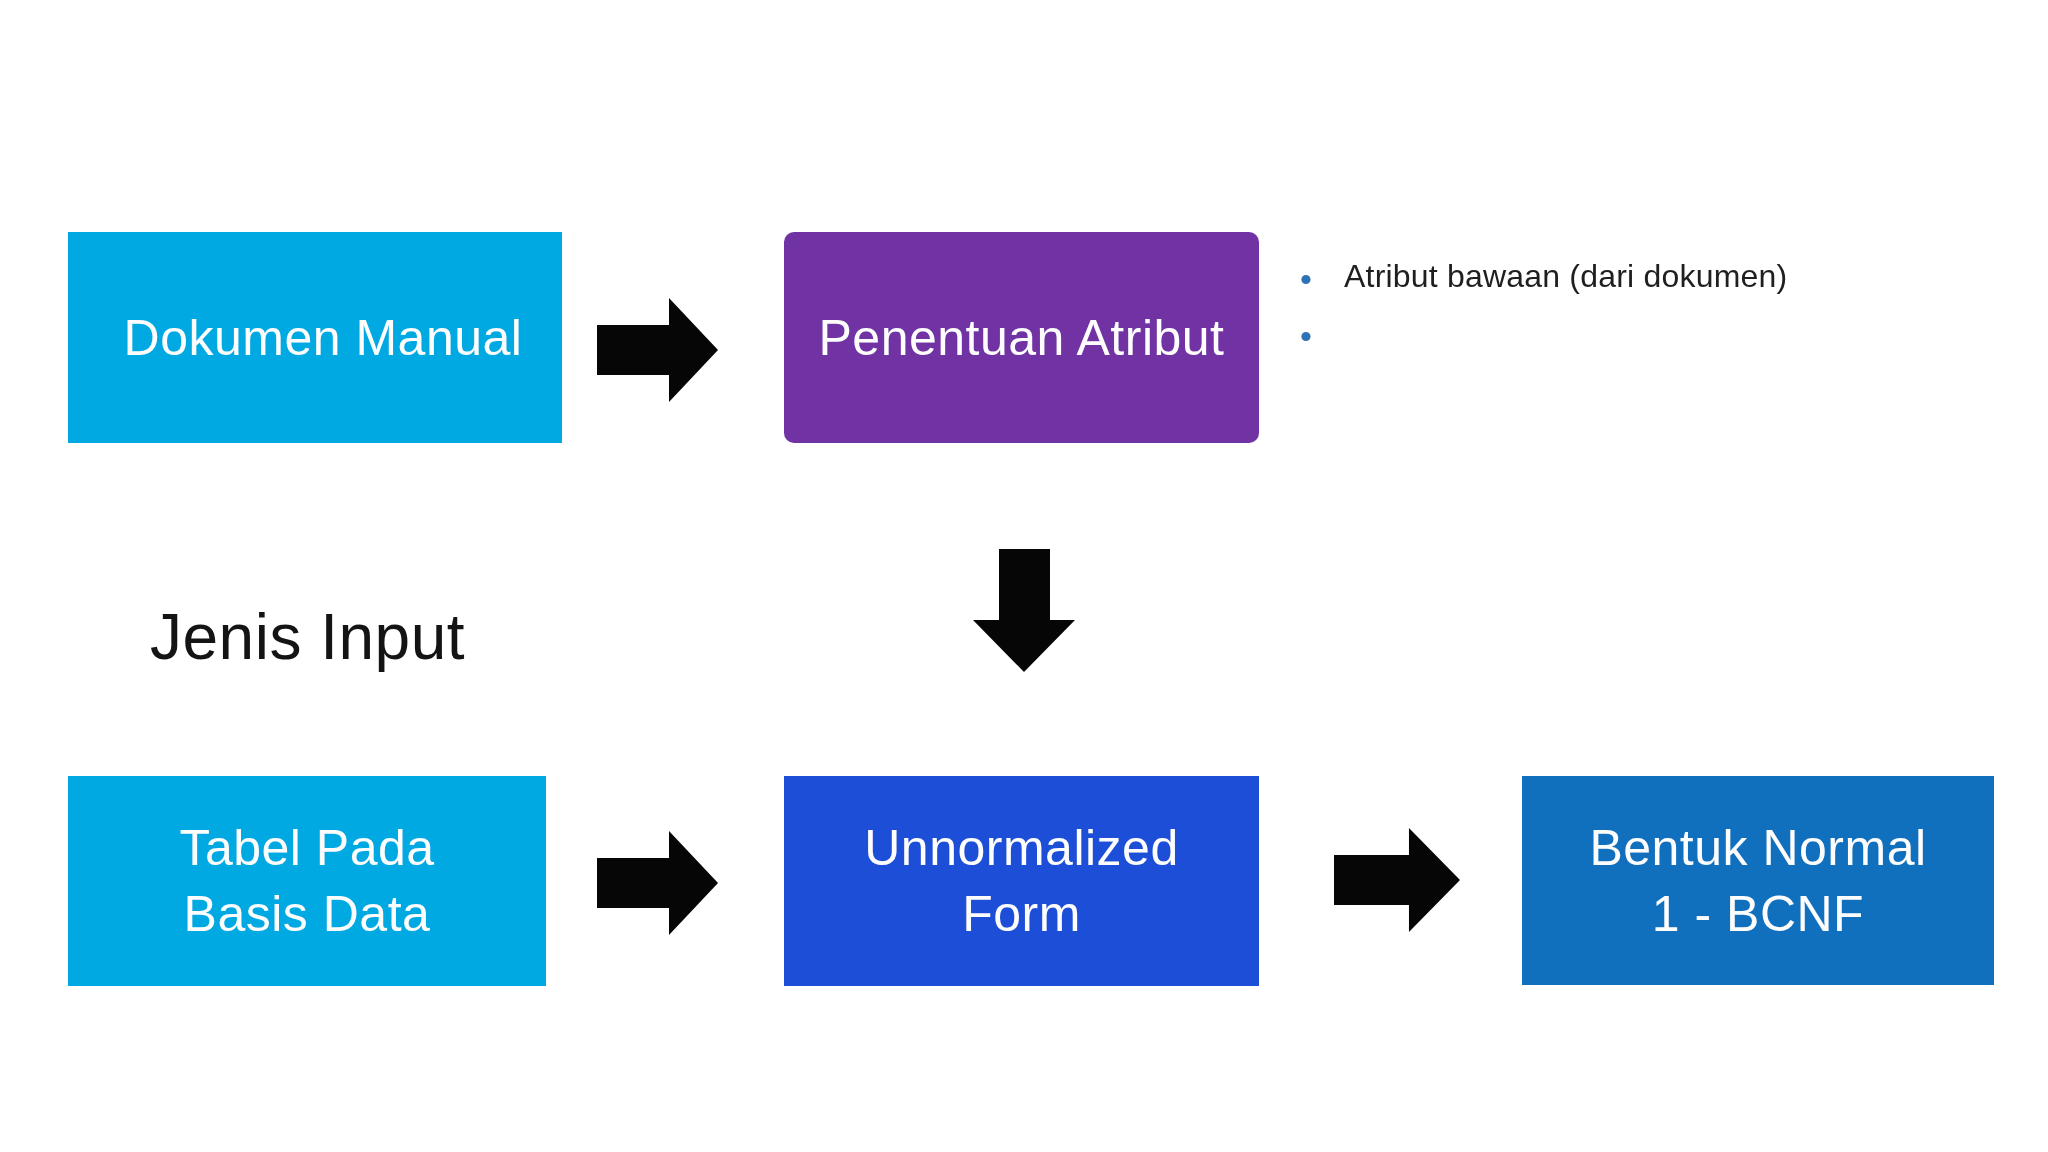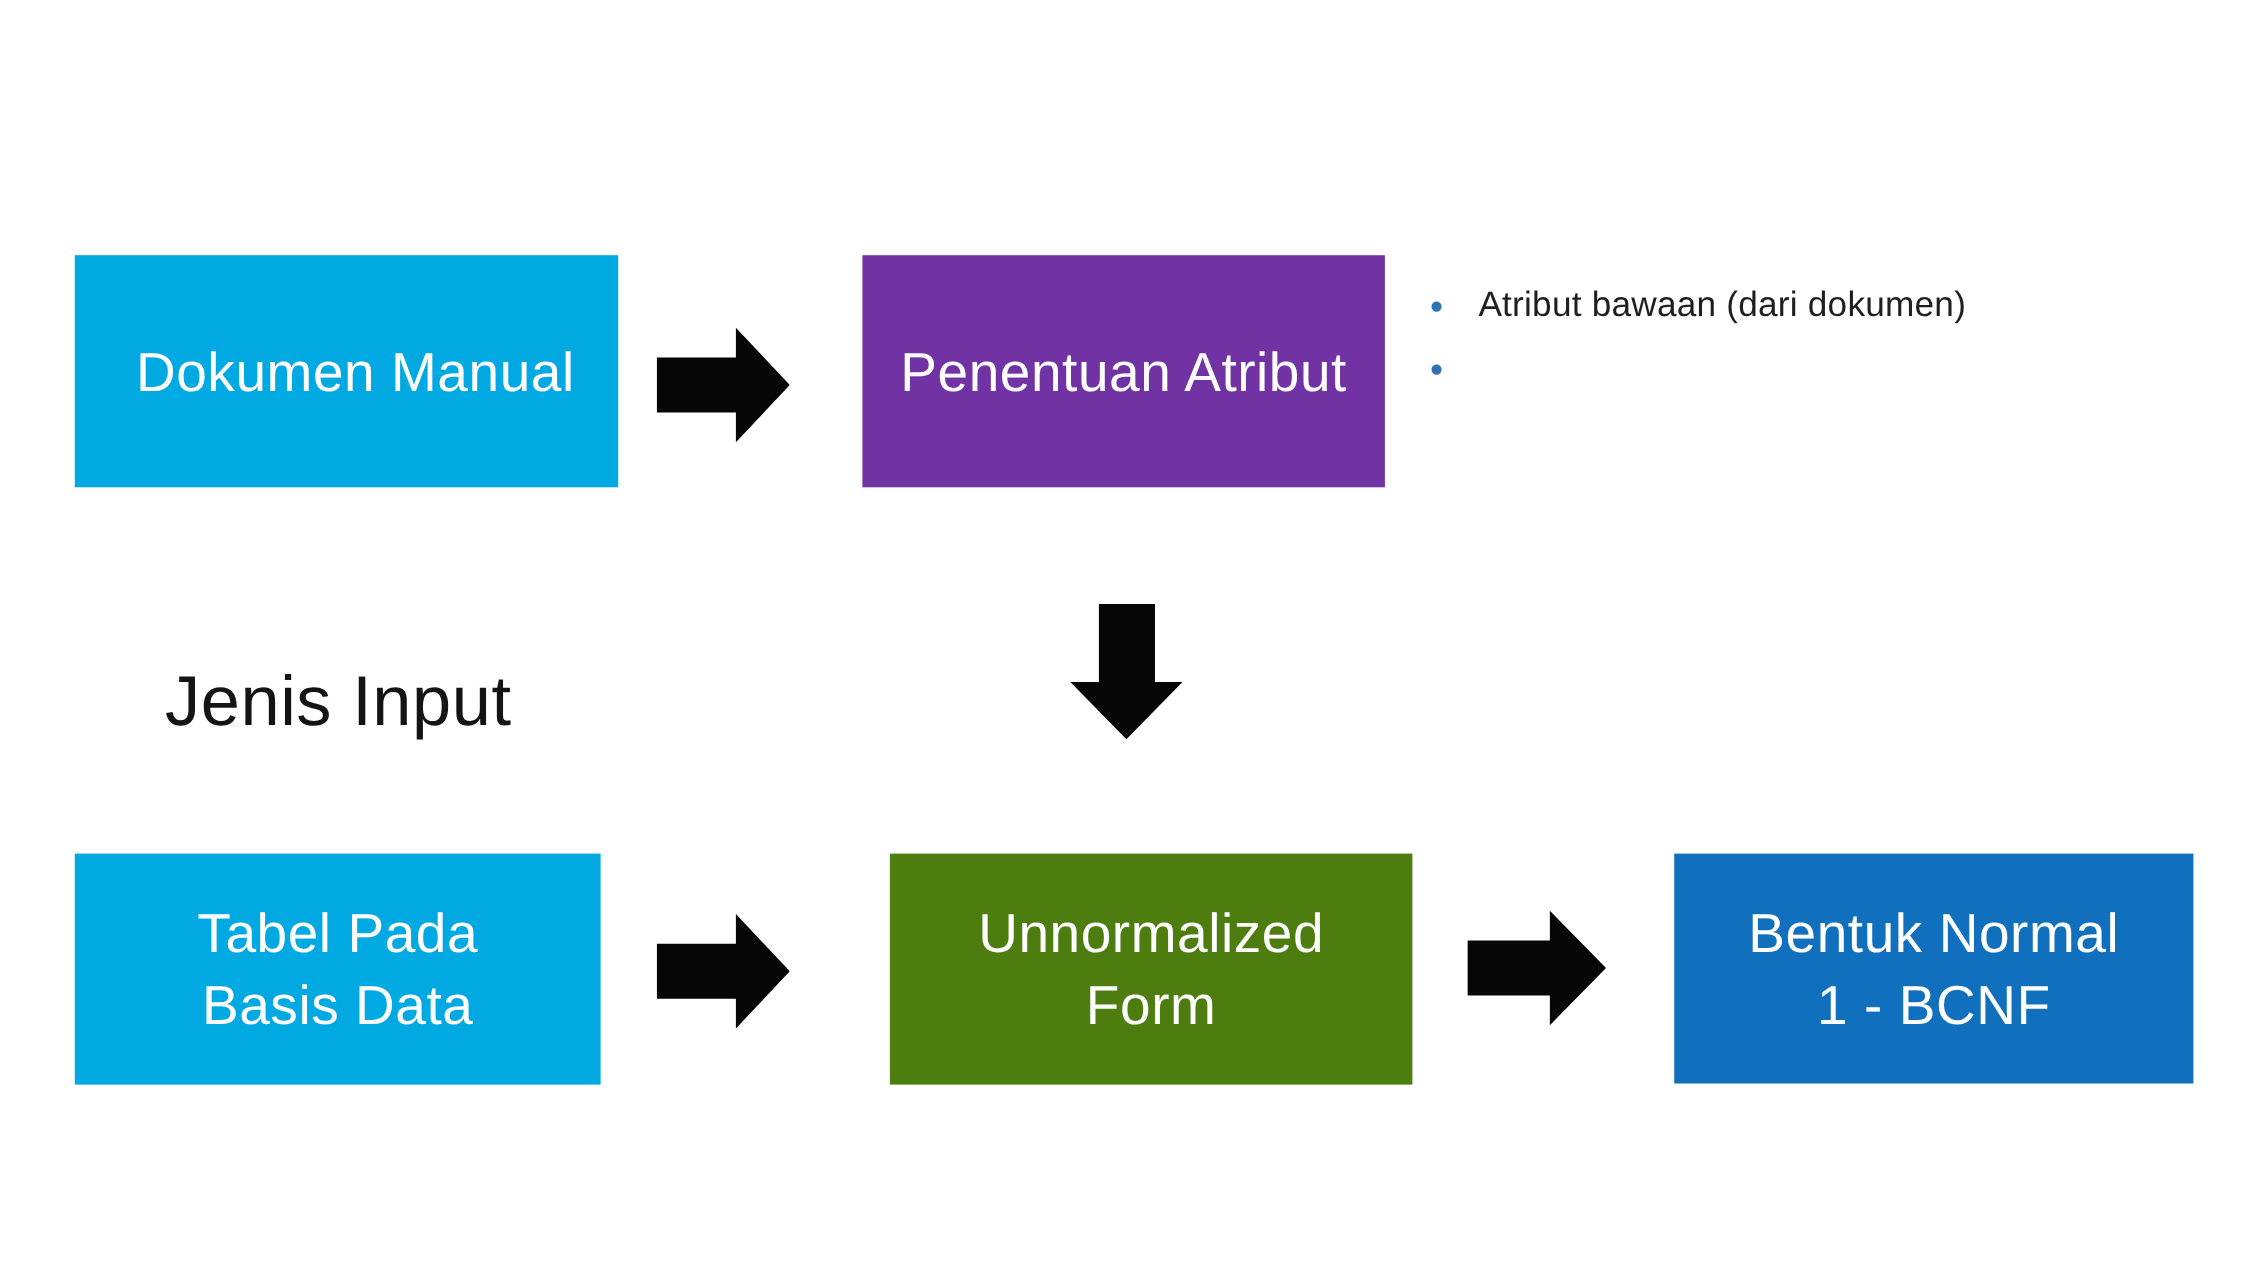--- a/index.html
+++ b/index.html
@@ -22,21 +22,21 @@
     justify-content: center;
     text-align: center;
     color: #fdfdfd;
     font-size: 50px;
     font-weight: 400;
     line-height: 1.32;
     white-space: pre-line;
     letter-spacing: 0.5px;
   }
   .node-dokumen      { left:  68px; top: 232px; width: 478px; height: 211px; padding-left: 16px; }
-  .node-penentuan    { left: 784px; top: 232px; width: 475px; height: 211px; }
+  .node-penentuan    { left: 784px; top: 232px; width: 475px; height: 211px; border-radius: 10px; }
   .node-tabel        { left:  68px; top: 776px; width: 478px; height: 210px; }
   .node-unnormalized { left: 784px; top: 776px; width: 475px; height: 210px; }
   .node-bentuk       { left:1522px; top: 776px; width: 472px; height: 209px; }
 
   .arrow { position: absolute; }
   .arrow-1 { left: 597px; top: 298px; width: 121px; height: 104px; }
   .arrow-2 { left: 597px; top: 831px; width: 121px; height: 104px; }
   .arrow-3 { left:1334px; top: 828px; width: 126px; height: 104px; }
   .arrow-down { left: 973px; top: 549px; width: 102px; height: 123px; }
 
@@ -113,21 +113,21 @@
 
   <div class="node node-tabel" style="background-color: rgb(0, 169, 226);">
     <span>Tabel Pada
 Basis Data</span>
   </div>
 
   <svg class="arrow arrow-2" viewBox="0 0 121 104" preserveAspectRatio="none">
     <polygon points="0,27 72,27 72,0 121,52 72,104 72,77 0,77" fill="#060606"></polygon>
   </svg>
 
-  <div class="node node-unnormalized" style="background-color: #4d7c0f; margin-left: 25px;">
+  <div class="node node-unnormalized" style="background-color: #1d4ed8;">
     <span>Unnormalized
 Form</span>
   </div>
 
   <svg class="arrow arrow-3" viewBox="0 0 121 104" preserveAspectRatio="none">
     <polygon points="0,27 72,27 72,0 121,52 72,104 72,77 0,77" fill="#060606"></polygon>
   </svg>
 
   <div class="node node-bentuk" style="background-color: rgb(17, 112, 189);">
     <span>Bentuk Normal

